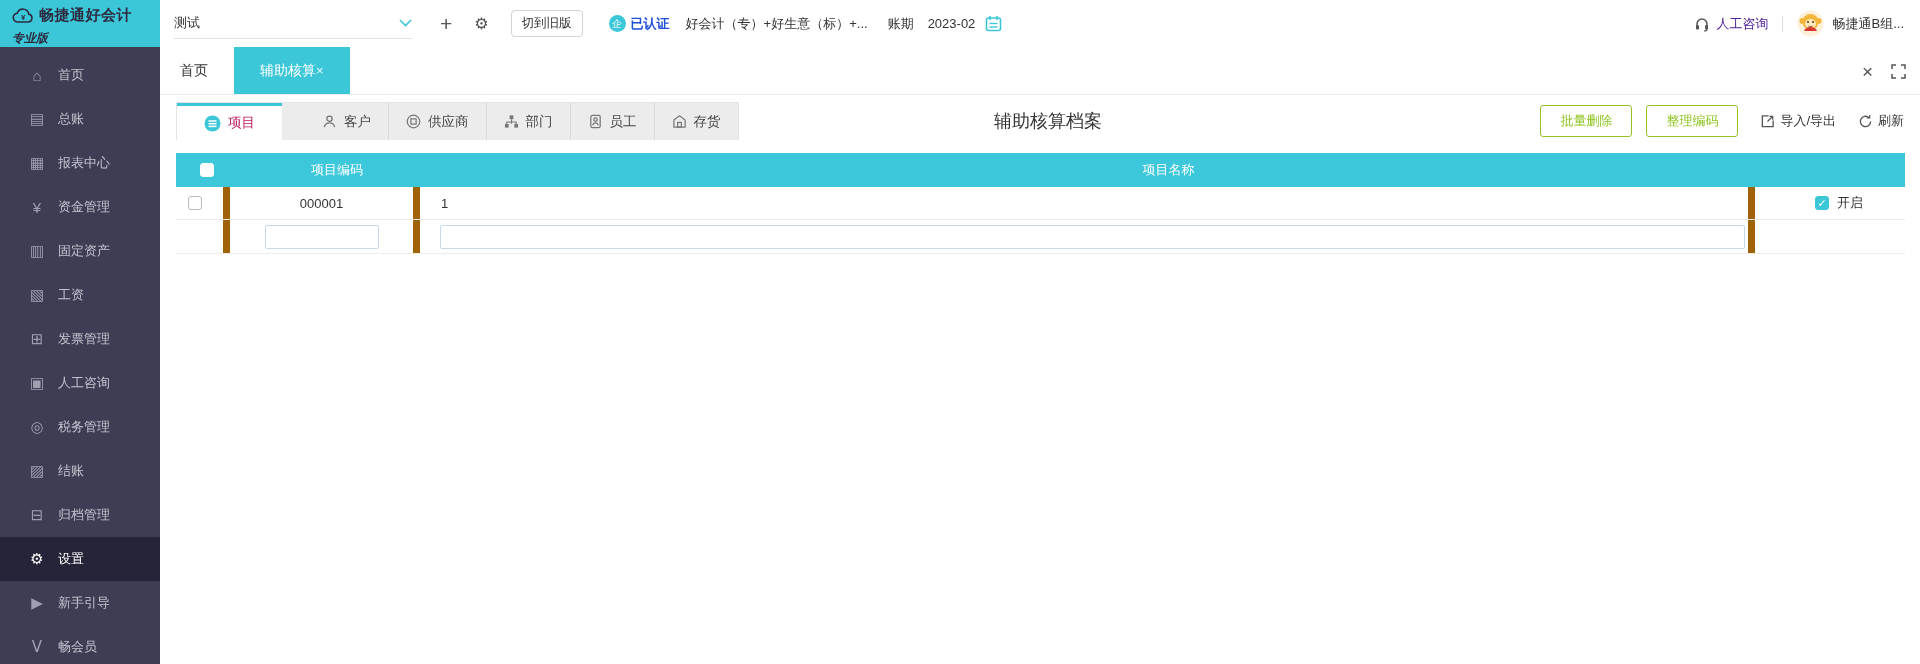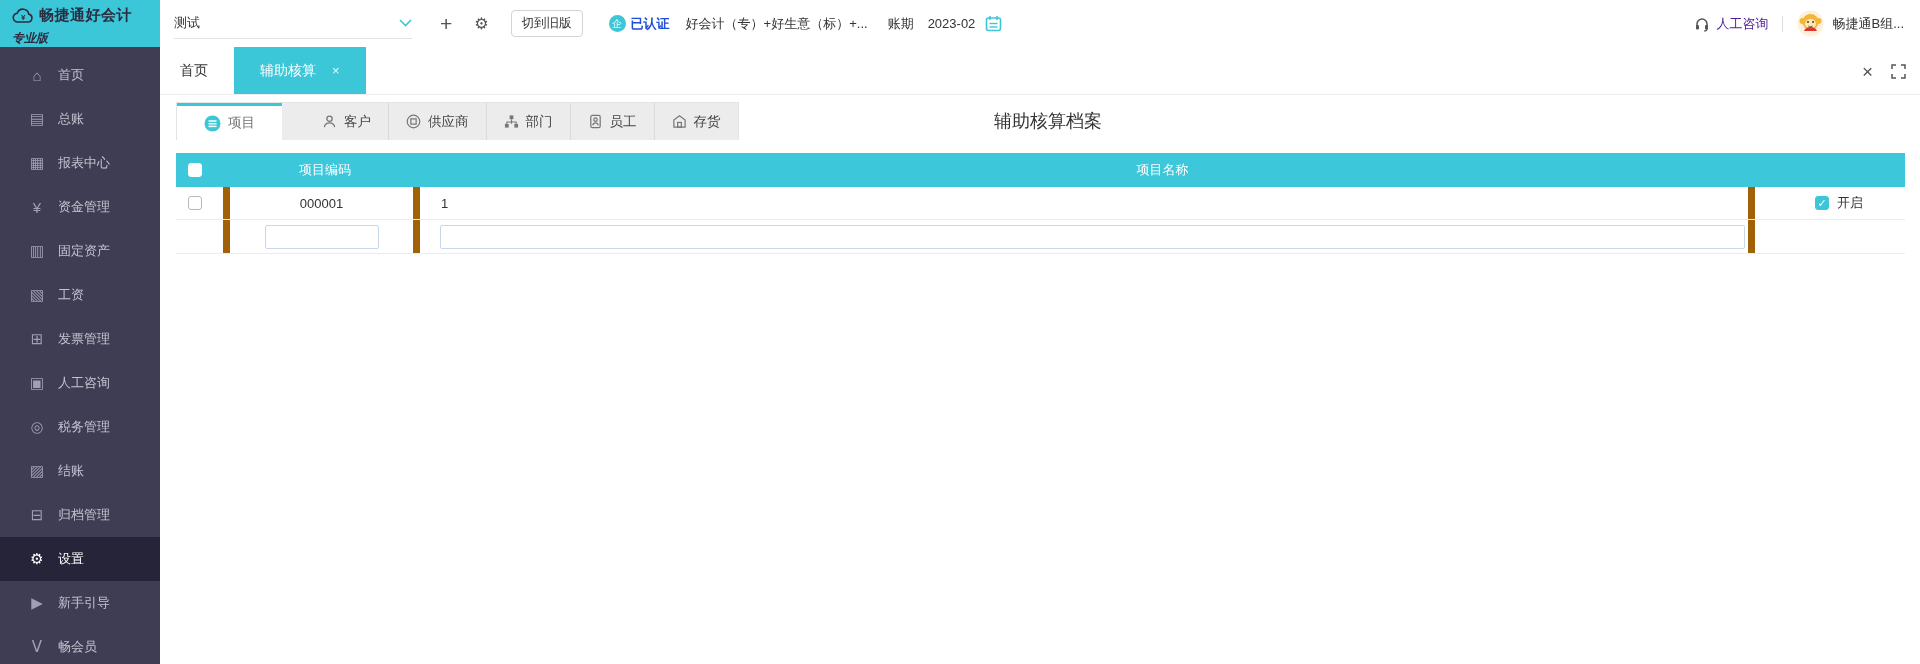--- a/index.html
+++ b/index.html
@@ -39,41 +39,41 @@
   .calendar-icon { margin-left:10px; display:flex; cursor:pointer; }
   .topbar-spacer { flex:1; }
   .support { display:flex; align-items:center; gap:6px; color:#4c1d95; cursor:pointer; }
   .tb-divider { width:1px; height:16px; background:#ddd; margin:0 14px; }
   .user-chip { display:flex; align-items:center; gap:8px; cursor:pointer; }
   .user-name { color:#333; }
 
   
   .tabbar { height:48px; display:flex; align-items:stretch; padding-left:16px; position:relative; background:#fff; border-bottom:1px solid #ededed; flex-shrink:0; }
   .tab-home { display:flex; align-items:center; padding:0 26px 0 4px; font-size:14px; color:#333; cursor:pointer; }
-  .tab-active { background:#3cc7d8; color:#fff; display:flex; align-items:center; gap:16px; padding:0 26px; font-size:14px; cursor:pointer; }
+  .tab-active { background:#3cc7d8; color:#fff; display:flex; align-items:center; gap:0; padding:0 26px; font-size:14px; cursor:pointer; }
   .tab-close { font-size:13px; color:#eafafd; cursor:pointer; }
   .tabbar-right { position:absolute; right:14px; top:0; height:48px; display:flex; align-items:center; gap:18px; }
   .win-close { font-size:19px; color:#555; cursor:pointer; line-height:1; }
 
   
   .content { flex:1; background:#fff; padding-top:7px; min-width:0; }
   .toolbar { height:38px; margin:0 0 0 16px; display:flex; align-items:flex-end; position:relative; padding-right:16px; }
   .subtabs { display:flex; align-items:stretch; height:38px; background:#ececec; border:1px solid #e4e4e4; border-bottom:none; }
   .subtab { display:flex; align-items:center; gap:7px; padding:0 17px; color:#444; font-size:13.5px; cursor:pointer; border-left:1px solid #dadada; }
   .subtab:first-child { border-left:none; }
-  .subtab.active { background:#fff; color:#737373; border-top:3px solid #3cc7d8; padding:0 27px; border-left:none; }
+  .subtab.active { background:#fff; color:#be185d; border-top:3px solid #3cc7d8; padding:0 27px; border-left:none; }
   .subtab.active + .subtab { border-left:none;padding-left:40px; }
   .page-title { position:absolute; left:50%; top:50%; transform:translate(-50%,-50%); font-size:18px; color:#333; white-space:nowrap; }
   .toolbar-actions { margin-left:auto; display:flex; align-items:center; gap:14px; height:38px; }
   .green-btn { border:1px solid #97c226; color:#8fc31f; background:#fff; border-radius:3px; padding:6px 19px; font-size:13px; cursor:pointer; }
   .text-btn { display:flex; align-items:center; gap:5px; color:#333; cursor:pointer; font-size:13px; margin-left:8px; }
 
   
   .grid { margin:13px 15px 0 16px; }
-  .grid-header { display:flex; align-items:center; height:34px; background:#3cc7da; color:#fff; font-size:13px; }
+  .grid-header { display:flex; align-items:center; height:34px; background:#3cc7da; color:#fff; font-size:13px;padding-left:12px; }
   .grid-row { display:flex; align-items:center; height:33px; border-bottom:1px solid #ececec; font-size:13px; color:#333; background:#fff; }
   .c-check { width:54px; display:flex; align-items:center; padding-left:12px; align-self:stretch; }
   .c-code { width:190px; text-align:center; align-self:stretch; display:flex; align-items:center; justify-content:center; }
   .c-name { flex:1; align-self:stretch; display:flex; align-items:center; }
   .grid-header .c-name { justify-content:center; }
   .c-status { width:150px; align-self:stretch; display:flex; align-items:center; justify-content:flex-end; padding-right:42px; }
   .grid-row .c-check, .grid-row .c-code, .grid-row .c-name { border-right:7px solid #a16207; }
   .grid-row .c-name { padding-left:21px; }
 
   .checkbox { width:14px; height:14px; border:1px solid #b9b9b9; border-radius:3px; background:#fff; cursor:pointer; }
@@ -305,20 +305,42 @@
                   <path d="M2 6.5L8 2l6 4.5V14H2z"></path>
                   <rect x="6" y="9" width="4" height="5"></rect>
                 </svg>
             </span>
             <span>存货</span>
           </div>
         </div>
 
         <div class="page-title">辅助核算档案</div>
 
+        <div class="toolbar-actions">
+          <button class="green-btn">批量删除</button>
+          <button class="green-btn">整理编码</button>
+          <div class="text-btn">
+            <span>
+              <svg width="15" height="15" viewBox="0 0 16 16" fill="none" stroke="#555" stroke-width="1.4">
+                  <path d="M9 2H2.5v11.5H14V7"></path>
+                  <path d="M8 8l5.5-5.5M13.5 6V2.5H10"></path>
+                </svg>
+            </span>
+            <span>导入/导出</span>
+          </div>
+          <div class="text-btn">
+            <span>
+              <svg width="15" height="15" viewBox="0 0 16 16" fill="none" stroke="#555" stroke-width="1.5">
+                  <path d="M13.5 8a5.5 5.5 0 1 1-1.8-4.1"></path>
+                  <path d="M12.5 1v3.2H9.3" stroke-width="1.3"></path>
+                </svg>
+            </span>
+            <span>刷新</span>
+          </div>
+        </div>
       </div>
 
       <div class="grid">
         <div class="grid-header">
           <div class="c-check">
               <span class="checkbox"></span>
             </div>
           <div class="c-code">项目编码</div>
           <div class="c-name">项目名称</div>
         </div>

